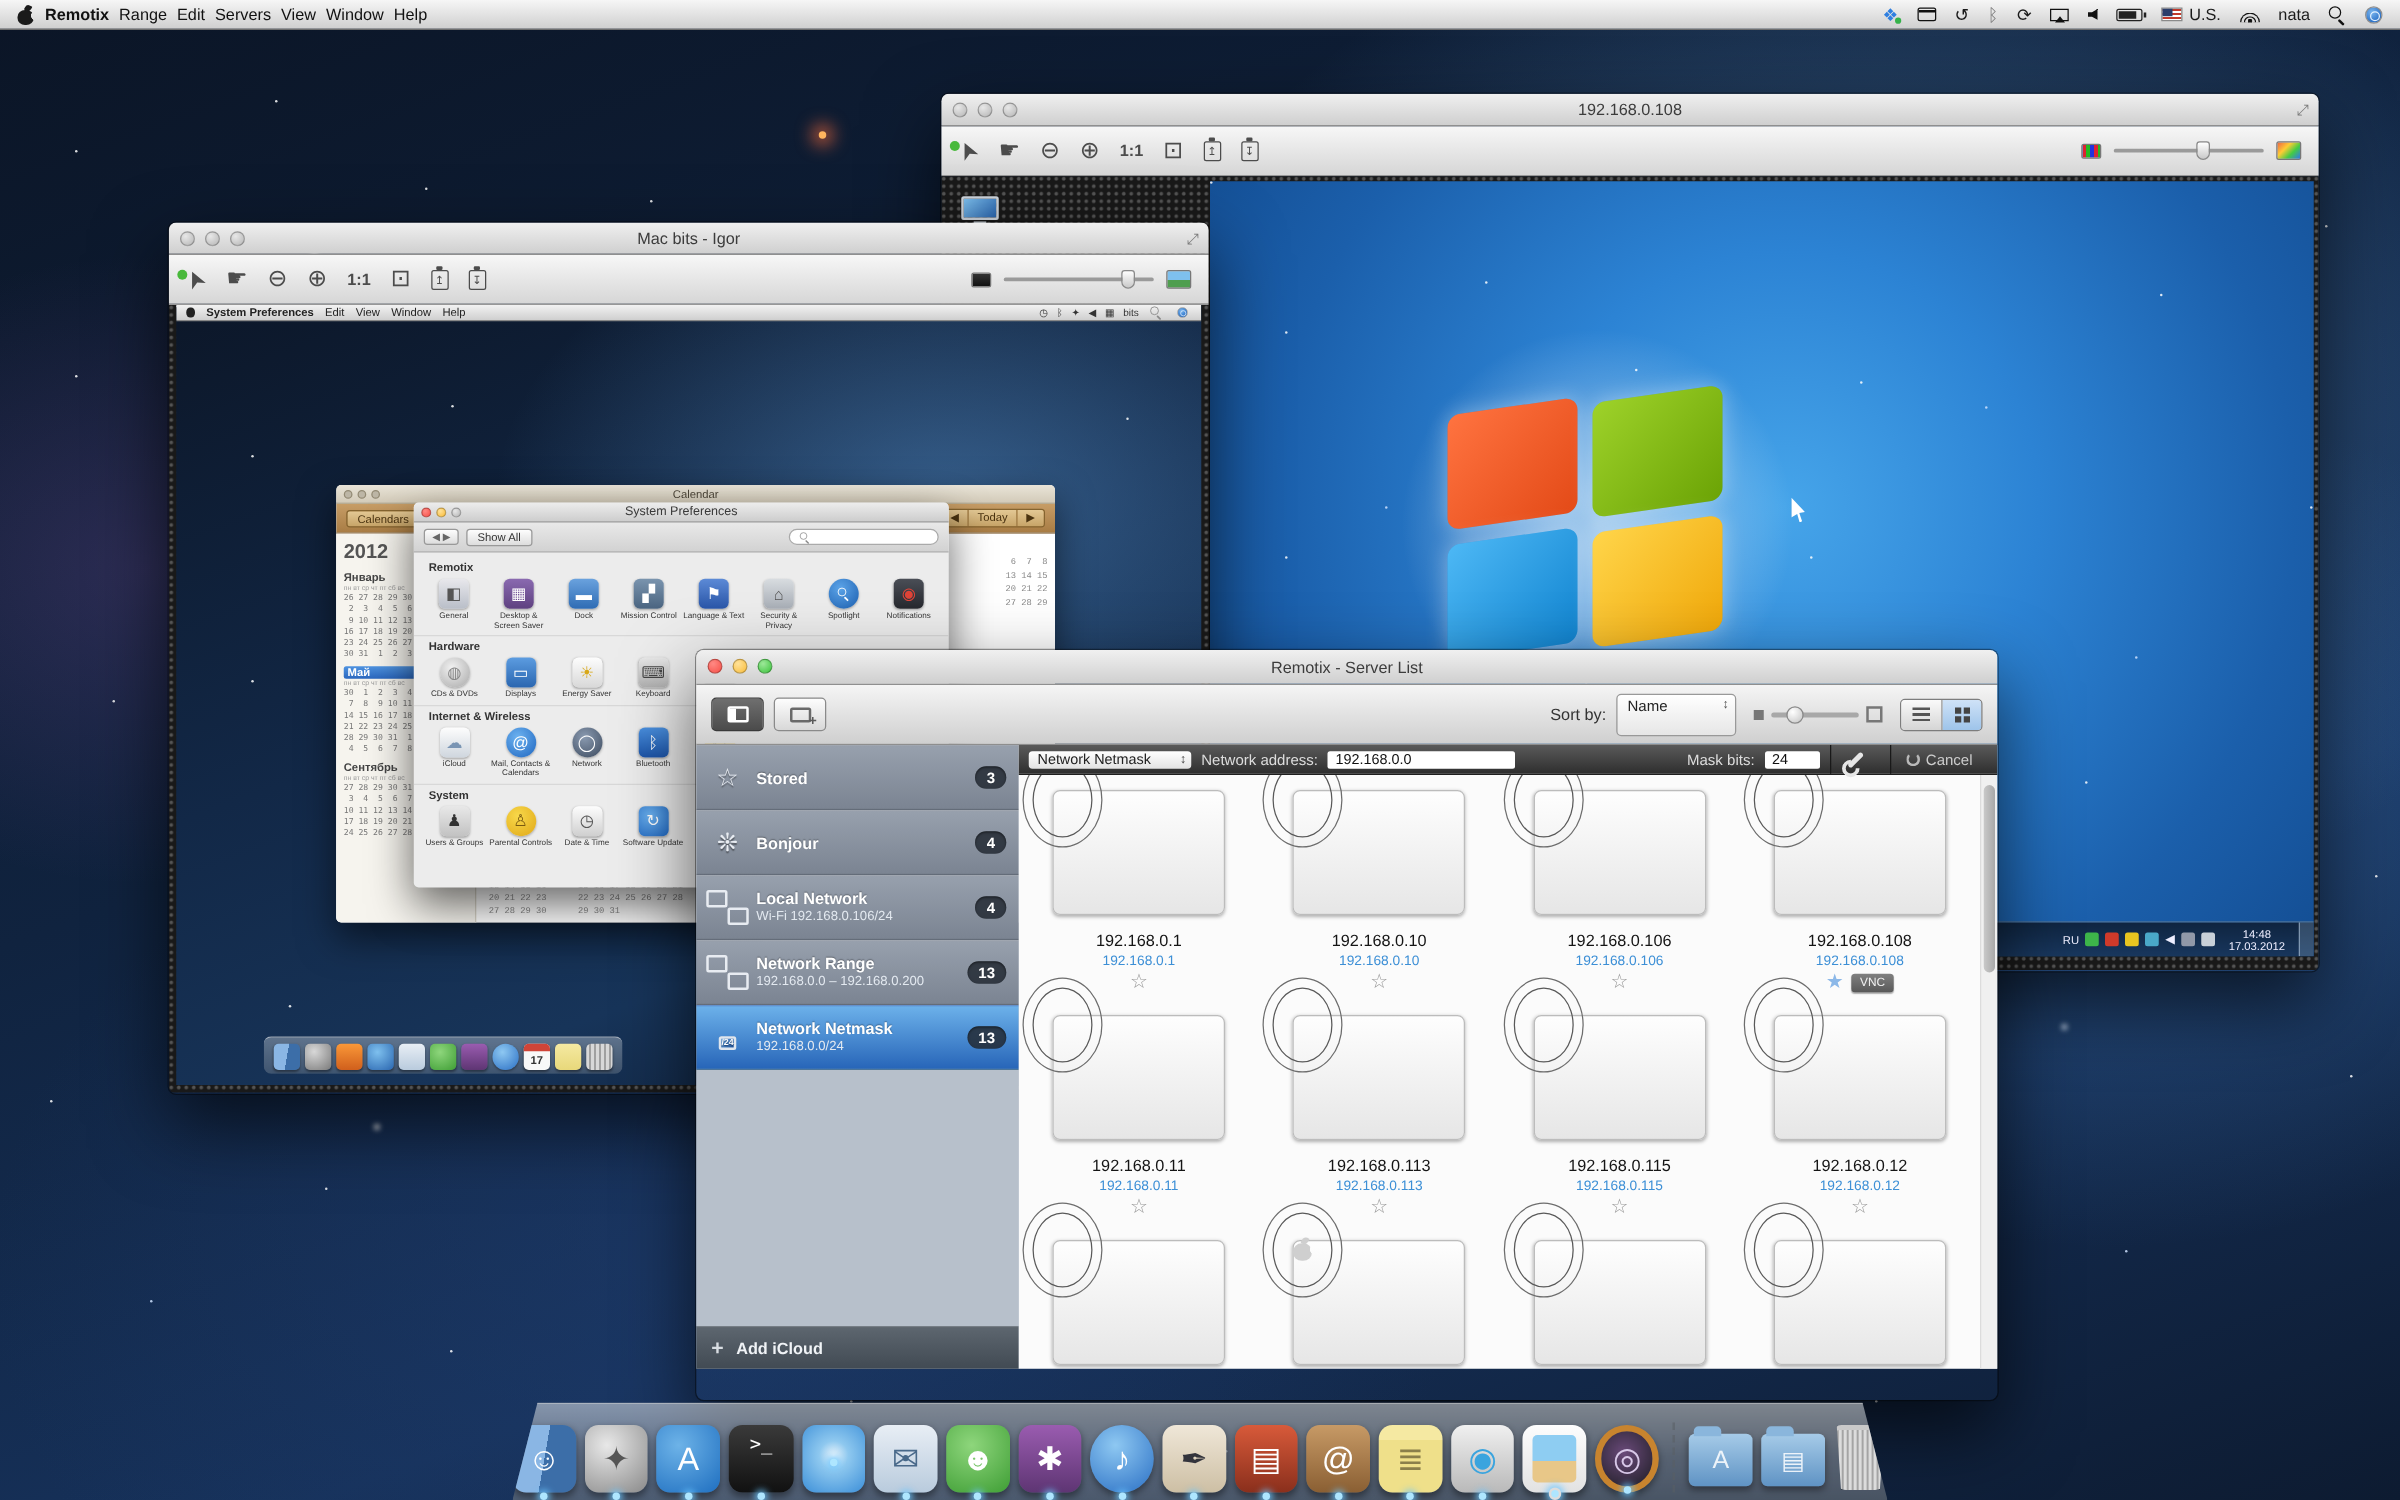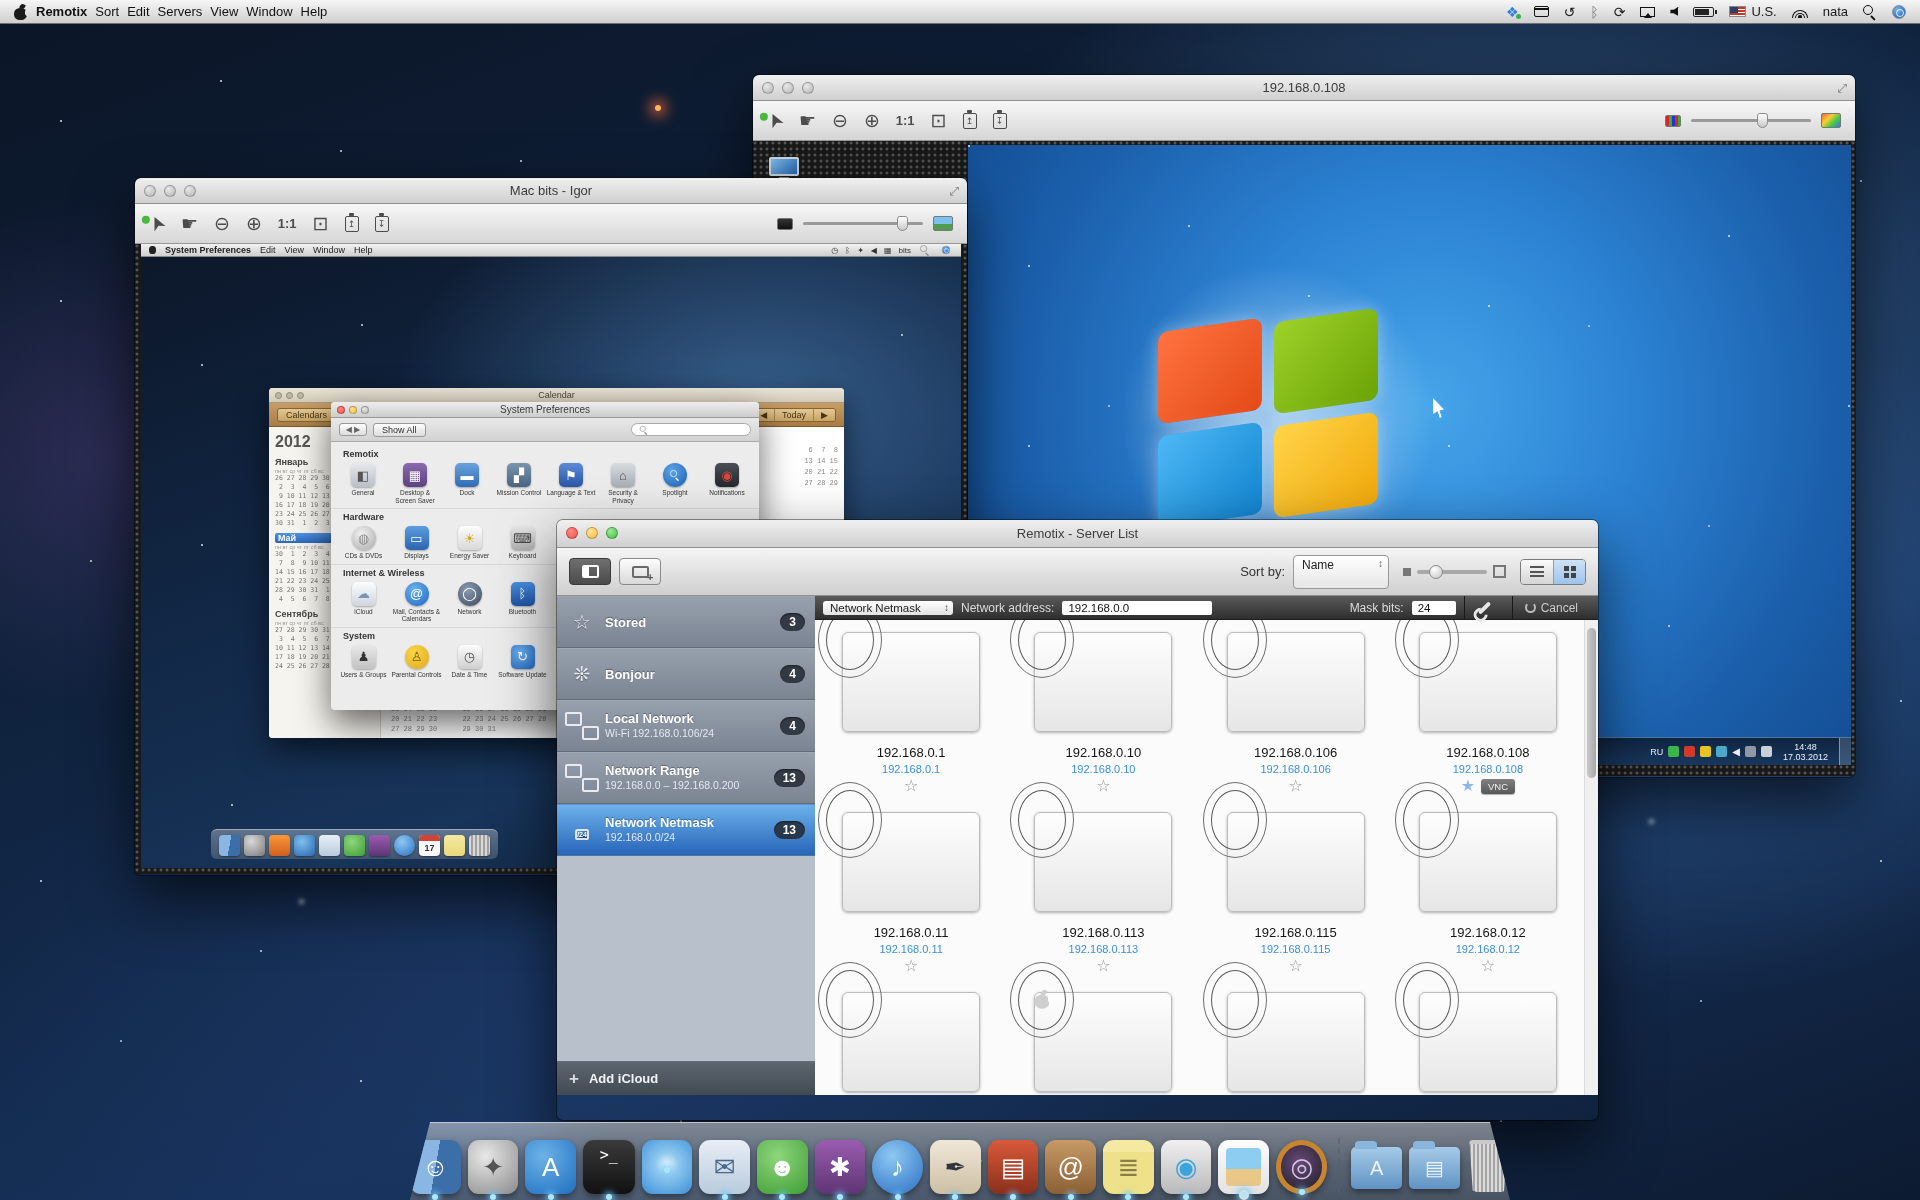--- a/index.html
+++ b/index.html
@@ -875,21 +875,21 @@
     <span class="dicon d-aperture run">◎</span>
     <span class="dsep"></span>
     <span class="dfolder">A</span>
     <span class="dfolder">▤</span>
     <span class="d-trash"></span>
   </div>
 
   <div id="menubar">
     <span class="mapple"></span>
     <span class="mapp">Remotix</span>
-    <span>Sort</span>
+    <span>Range</span>
     <span>Edit</span>
     <span>Servers</span>
     <span>View</span>
     <span>Window</span>
     <span>Help</span>
     <span class="mstat">
       <span class="si db">❖</span>
       <span class="mbwin"></span>
       <span class="si">↺</span>
       <span class="si" style="color:#777">ᛒ</span>

